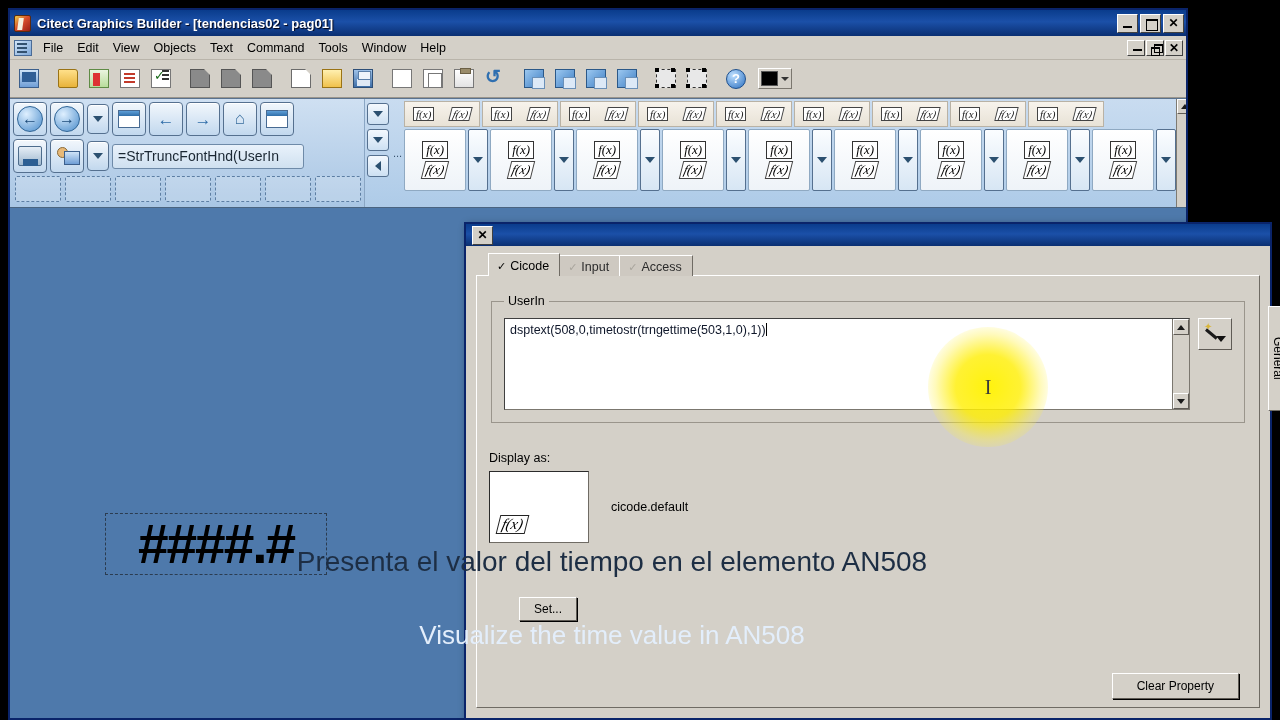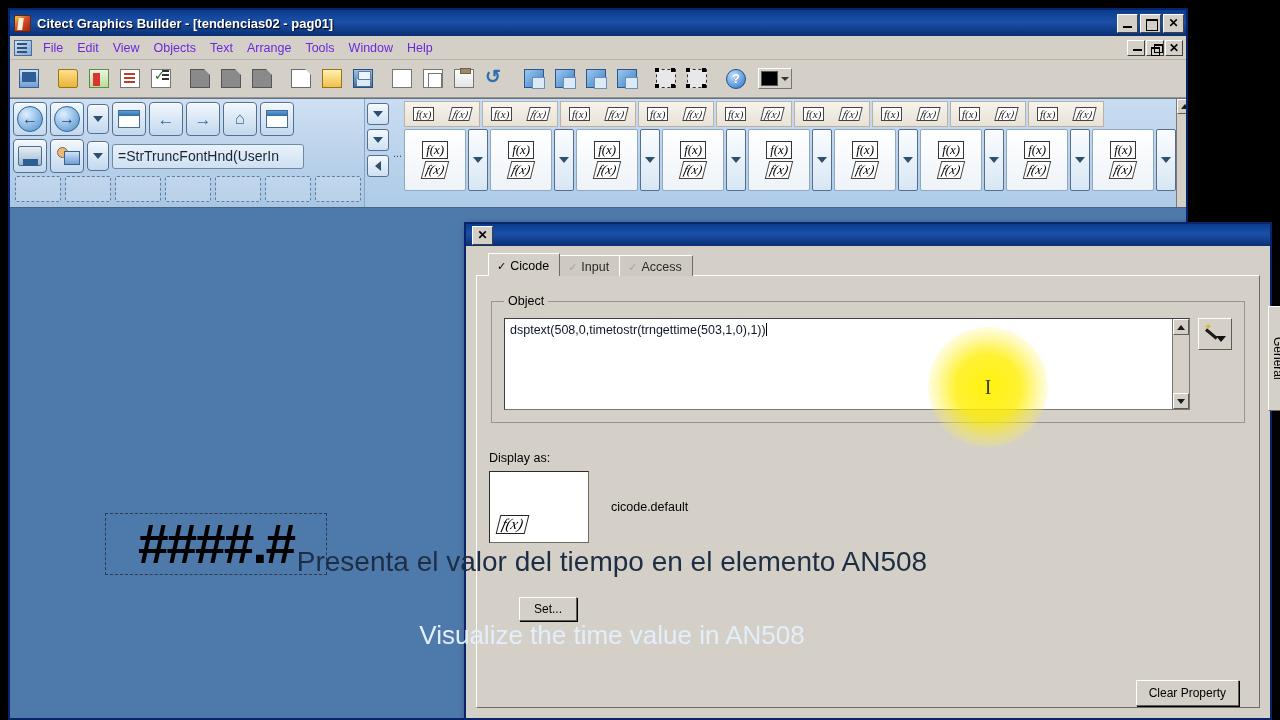--- a/index.html
+++ b/index.html
@@ -55,21 +55,21 @@
     height:24px; background:#d4d0c8; display:flex; align-items:center;
     border-bottom:1px solid #b9b4aa; padding-left:2px;
   }
   .mdi-icon{
     width:18px;height:16px;margin:0 4px 0 2px;
     background:linear-gradient(135deg,#cfe3f7,#7fa8d8);
     border:1px solid #4a6b96; position:relative;
   }
   .mdi-icon:after{content:"";position:absolute;left:2px;top:2px;width:10px;height:2px;background:#33516f;box-shadow:0 4px 0 #33516f,0 8px 0 #33516f;}
   .menu-item{
-    padding:3px 7px; font-size:12.5px; color:#6d28d9; white-space:nowrap; cursor:default;
+    padding:3px 7px; font-size:12.5px; color:#000000; white-space:nowrap; cursor:default;
   }
   .mdi-winbtns{margin-left:auto;display:flex;gap:1px;padding-right:3px;}
   .mdi-winbtns .winbtn{width:18px;height:16px;}
 
   
   #toolbar1{
     height:38px;background:#d4d0c8;display:flex;align-items:center;padding:2px 4px;
     border-bottom:1px solid #9a958c; gap:1px;
   }
   .tbtn{
@@ -268,21 +268,21 @@
     display:flex;align-items:flex-end;justify-content:flex-start;padding:8px;
   }
   .preview-fx{font-family:"Liberation Serif",serif;font-style:italic;font-size:15px;transform:skewX(-14deg);border:1px solid #222;padding:0 3px;background:#fff;}
   .btn{
     background:#d4d0c8;border:1px solid #fff;
     border-right-color:#5f5b55;border-bottom-color:#5f5b55;
     box-shadow:1px 1px 0 #000;
     font-size:12px;padding:4px 10px;color:#000;min-width:58px;text-align:center;
   }
   #set-btn{position:absolute;left:42px;bottom:86px;}
-  #clear-btn{position:absolute;right:20px;bottom:1px;padding:5px 12px;}
+  #clear-btn{position:absolute;right:20px;bottom:8px;padding:5px 24px;}
   #general-tab{
     position:absolute;right:-18px;top:60px;width:20px;height:105px;
     background:#d4d0c8;border:1px solid #fff;border-right-color:#6f6b64;border-bottom-color:#6f6b64;
     display:flex;align-items:center;justify-content:center;
   }
   #general-tab .vtxt{
     writing-mode:vertical-rl;font-size:12px;color:#000;white-space:nowrap;
   }
 
   
@@ -323,21 +323,21 @@
     </span>
   </div>
 
   <div id="menubar">
     <span class="mdi-icon"></span>
     <span class="menu-item">File</span>
     <span class="menu-item">Edit</span>
     <span class="menu-item">View</span>
     <span class="menu-item">Objects</span>
     <span class="menu-item">Text</span>
-    <span class="menu-item">Arrange</span>
+    <span class="menu-item">Command</span>
     <span class="menu-item">Tools</span>
     <span class="menu-item">Window</span>
     <span class="menu-item">Help</span>
     <span class="mdi-winbtns">
       <span class="winbtn wb-min"></span>
       <span class="winbtn wb-rest"></span>
       <span class="winbtn wb-close">
           <span>✕</span>
         </span>
     </span>
@@ -647,21 +647,21 @@
       </span>
       <span class="tab inactive">
         <span class="tick dim">✓</span>
         <span>Access</span>
       </span>
     </div>
 
     <div id="tabpage">
 
       <fieldset class="group">
-        <legend>Object</legend>
+        <legend>UserIn</legend>
         <div class="cmd-row">
           <div class="cmd-box">
             <div class="cmd-text"><span>dsptext(508,0,timetostr(trngettime(503,1,0),1))</span><span class="caret-bar"></span></div>
             <div class="vscroll">
               <span class="vs-btn">
                   <span class="tri-up"></span>
                 </span>
               <span class="vs-btn">
                   <span class="tri-dn"></span>
                 </span>

